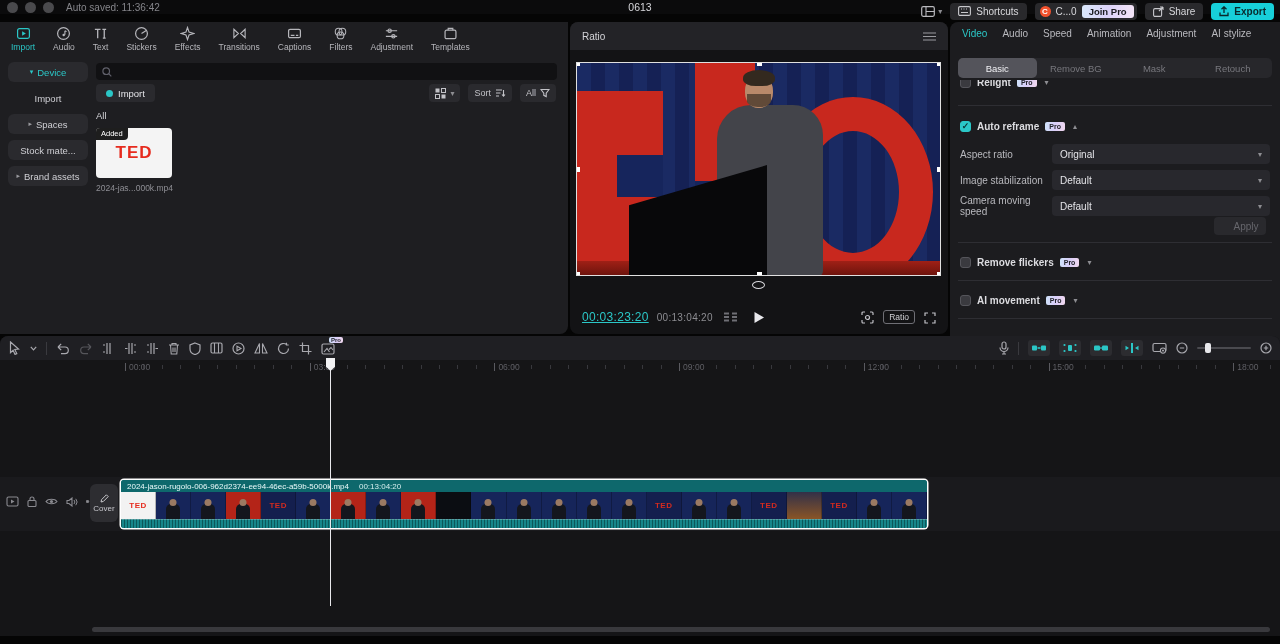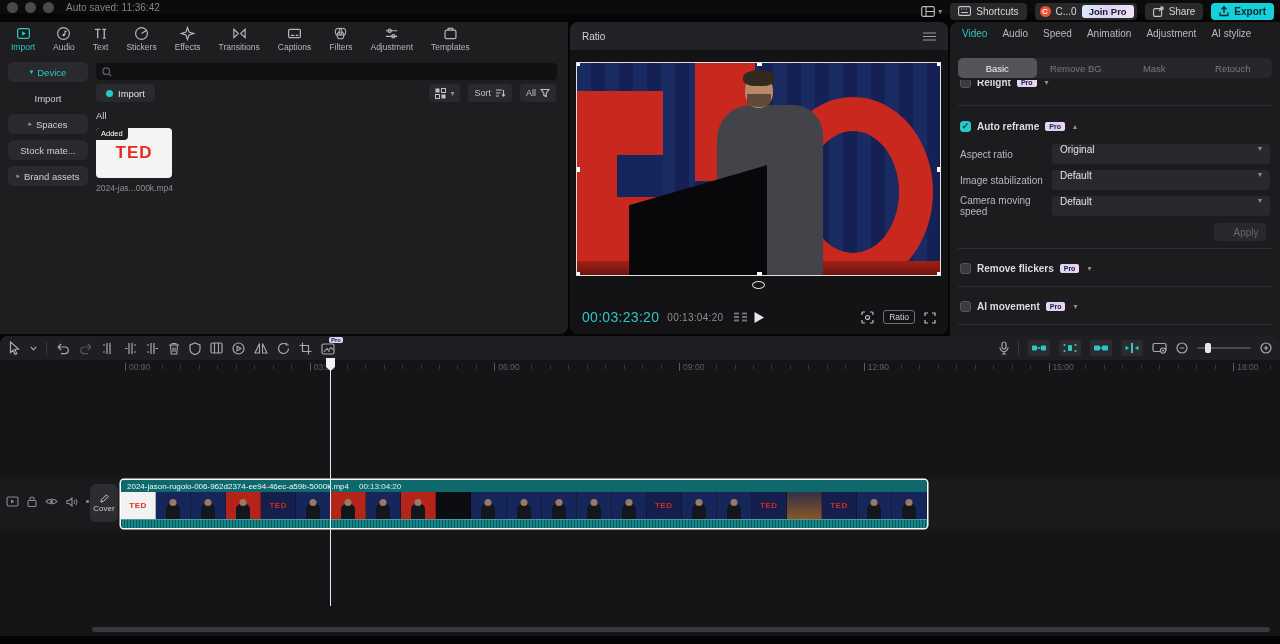--- a/index.html
+++ b/index.html
@@ -66,21 +66,21 @@
   #ring { position:absolute; left:196px; top:34px; width:160px; height:190px; border:34px solid #c8281e; border-radius:50%; }
   #floor { position:absolute; left:0; bottom:0; width:100%; height:14px; background:linear-gradient(#a02016,#6e140d); }
   #spk-body { position:absolute; left:140px; top:42px; width:106px; height:172px; background:#43444a; border-radius:34px 30px 6px 6px; }
   #spk-head { position:absolute; left:168px; top:12px; width:28px; height:33px; background:#b9896a; border-radius:46%; }
   #spk-hair { position:absolute; left:166px; top:7px; width:32px; height:16px; background:#33291f; border-radius:50% 50% 40% 40%; }
   #spk-beard { position:absolute; left:170px; top:31px; width:24px; height:13px; background:#51402f; border-radius:0 0 45% 45%; opacity:.85; }
   #lectern { position:absolute; left:52px; top:102px; width:138px; height:112px; background:#08080a; clip-path:polygon(0 36%,100% 0,100% 100%,0 100%); }
   .handle { position:absolute; width:5px; height:5px; background:#fff; }
   #rotate-handle { position:absolute; left:182px; top:259px; width:13px; height:8px; border:1.3px solid #d8d8dc; border-radius:50%; }
   #player-controls { position:absolute; left:0; bottom:0; right:0; height:34px; display:flex; align-items:center; padding:0 12px; }
-  #tc-cur { font-size:14px; color:#2bc7c7; letter-spacing:.3px; }
+  #tc-cur { font-size:12px; color:#2bc7c7; letter-spacing:.3px;text-decoration:underline; }
   #tc-total { font-size:10px; color:#8d8d92; margin-left:8px; letter-spacing:.3px; }
   #play-btn { position:absolute; left:50%; transform:translateX(-50%); }
   #pc-right { margin-left:auto; display:flex; align-items:flex-end; gap:9px; }
   #ratio-btn { border:1px solid #6f6f75; border-radius:3px; font-size:8.5px; color:#d0d0d4; padding:1px 5px; }
 
   
   #prop-tabs { position:absolute; left:12px; top:6px; display:flex; gap:15px; }
   .ptab { font-size:10px; color:#b9b9be; }
   .ptab.active { color:#2bc7c7; }
   #subtabs { position:absolute; left:8px; top:36px; width:314px; height:20px; background:#27272b; border-radius:5px; display:flex; }
@@ -89,21 +89,21 @@
   #prop-scroll { position:absolute; left:0; top:58px; width:330px; height:254px; overflow:hidden; }
   .toggle-row { display:flex; align-items:center; gap:6px; padding:0 10px; height:16px; }
   .toggle-row .tlabel { font-size:10px; font-weight:bold; color:#dcdce0; }
   .cbx { width:11px; height:11px; border-radius:3px; background:#3a3a3f; border:1px solid #55555b; }
   .cbx.on { background:#2bc7c7; border-color:#2bc7c7; color:#063; position:relative; }
   .cbx.on::after { content:"✓"; position:absolute; inset:0; color:#0b3436; font-size:9px; font-weight:bold; display:flex; align-items:center; justify-content:center; }
   .pro-badge { background:linear-gradient(100deg,#cfe3fa,#d8cdf8,#f2d8ee); color:#23232a; font-size:7px; font-weight:bold; border-radius:2px; padding:1px 4px; }
   .divider { height:1px; background:#2e2e33; margin:0 8px; }
   .field-row { display:flex; align-items:center; padding:0 10px; height:22px; }
   .flabel { font-size:10px; color:#b9b9be; width:92px; }
-  .fselect { flex:1; height:20px; background:#28282d; border-radius:4px; display:flex; align-items:flex-start; padding:0 8px; font-size:10px; color:#e4e4e8; }
+  .fselect { flex:1; height:20px; background:#28282d; border-radius:4px; display:flex; align-items:center; padding:0 8px; font-size:10px; color:#e4e4e8; }
   .fselect .chev { margin-left:auto; }
   #apply-btn { display:block; margin-left:auto; margin-right:14px; width:52px; height:18px; background:#29292d; border:none; border-radius:4px; color:#66666c; font-size:10px; }
 
   
   #bottom { position:absolute; left:0; top:336px; width:1280px; height:300px; background:#151517; border-radius:8px 8px 0 0; overflow:hidden; }
   #tl-toolbar { position:absolute; left:0; top:0; width:1280px; height:24px; background:#1f1f23; }
   #tool-left { position:absolute; left:8px; top:0; height:24px; display:flex; align-items:center; gap:9px; }
   #tool-right { position:absolute; right:8px; top:0; height:24px; display:flex; align-items:center; gap:9px; }
   .tico { display:flex; align-items:center; justify-content:center; }
   .tico svg { stroke:#a8a8ae; }
@@ -194,20 +194,21 @@
   </defs>
 </svg>
 
 <div id="app">
 
   <div id="topbar">
     <span class="tlight"></span>
     <span class="tlight"></span>
     <span class="tlight"></span>
     <span id="autosave">Auto saved: 11:36:42</span>
+    <span id="doc-title">0613</span>
     <div id="topbar-right">
       <span id="layout-chip">
         <svg width="14" height="11" viewBox="0 0 14 11">
             <rect x="0.7" y="0.7" width="12.6" height="9.6" rx="1.5" fill="none" stroke="#b9b9be" stroke-width="1.2"></rect>
             <path d="M5 .7 V10.3 M5 5.5 H13.3" stroke="#b9b9be" stroke-width="1.1"></path>
           </svg>
         <span class="chev">▾</span>
       </span>
       <span class="tb-btn">
         <svg width="13" height="10" viewBox="0 0 13 10">
@@ -487,21 +488,21 @@
             <span class="chev">▾</span>
           </span>
         </div>
         <div class="field-row" style="margin-top: 4px;">
           <span class="flabel">Camera moving speed</span>
           <span class="fselect">
             <span>Default</span>
             <span class="chev">▾</span>
           </span>
         </div>
-        <button id="apply-btn" style="margin-top: 6px; padding-left: 12px;">Apply</button>
+        <button id="apply-btn" style=" padding-left: 12px;">Apply</button>
         <div class="divider" style="margin-top: 7px;"></div>
         <div class="toggle-row" style="margin-top: 11px;">
           <span class="cbx"></span>
           <span class="tlabel">Remove flickers</span>
           <span class="pro-badge">Pro</span>
           <span class="chev" style="margin-left: 2px;">▾</span>
         </div>
         <div class="divider" style="margin-top: 10px;"></div>
         <div class="toggle-row" style="margin-top: 11px;">
           <span class="cbx"></span>

